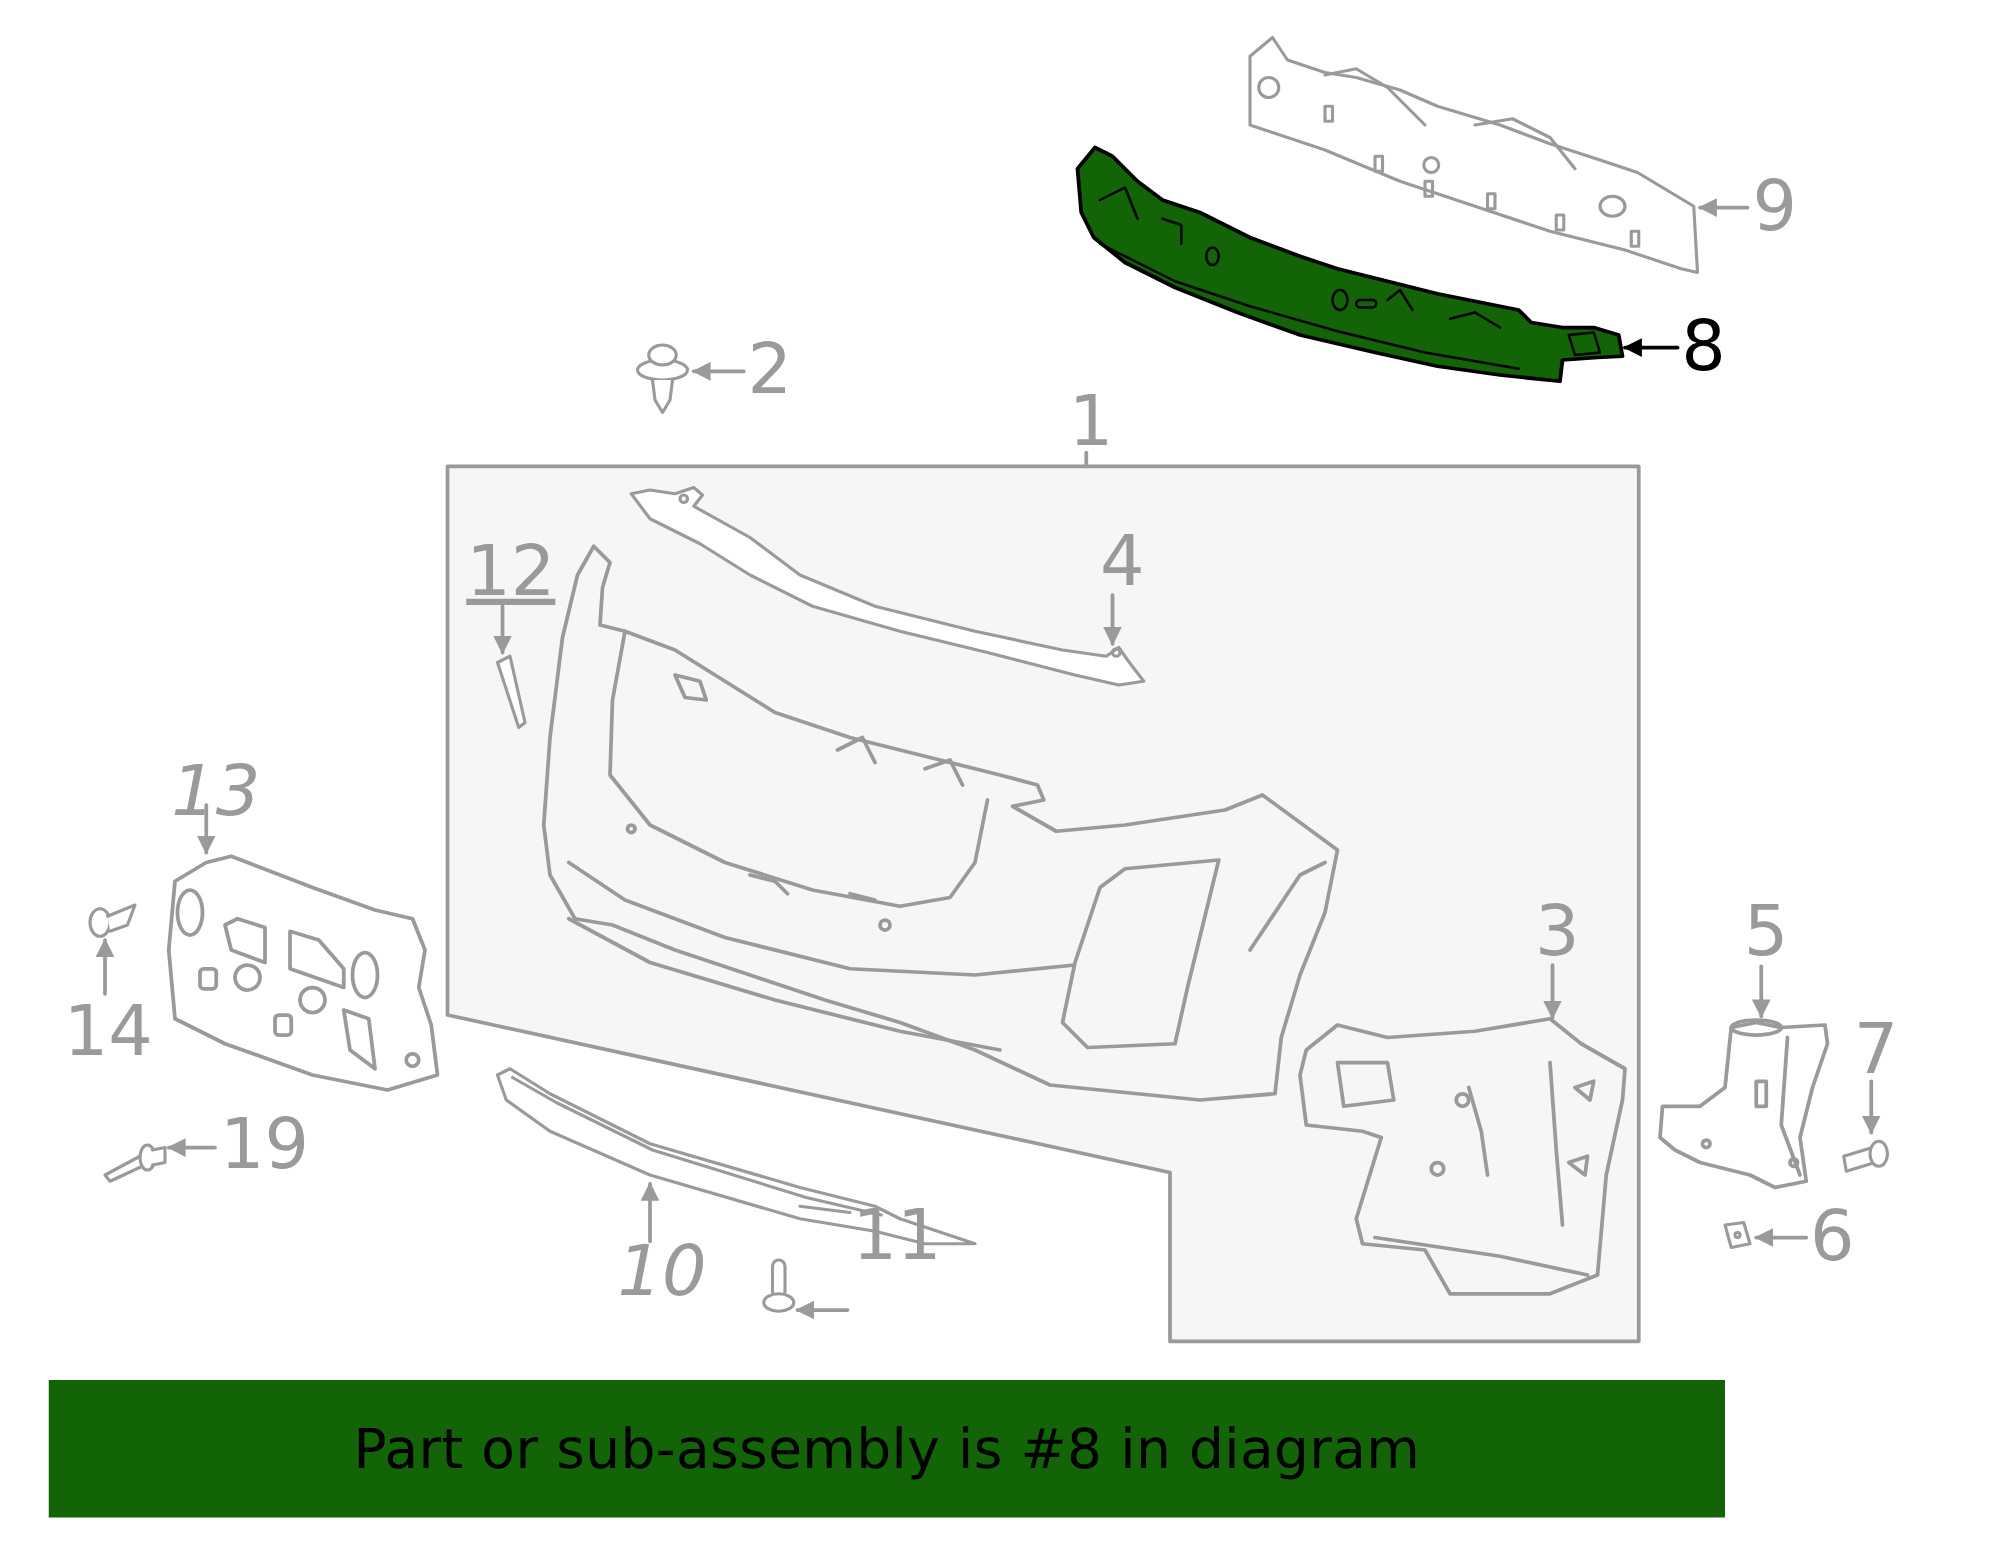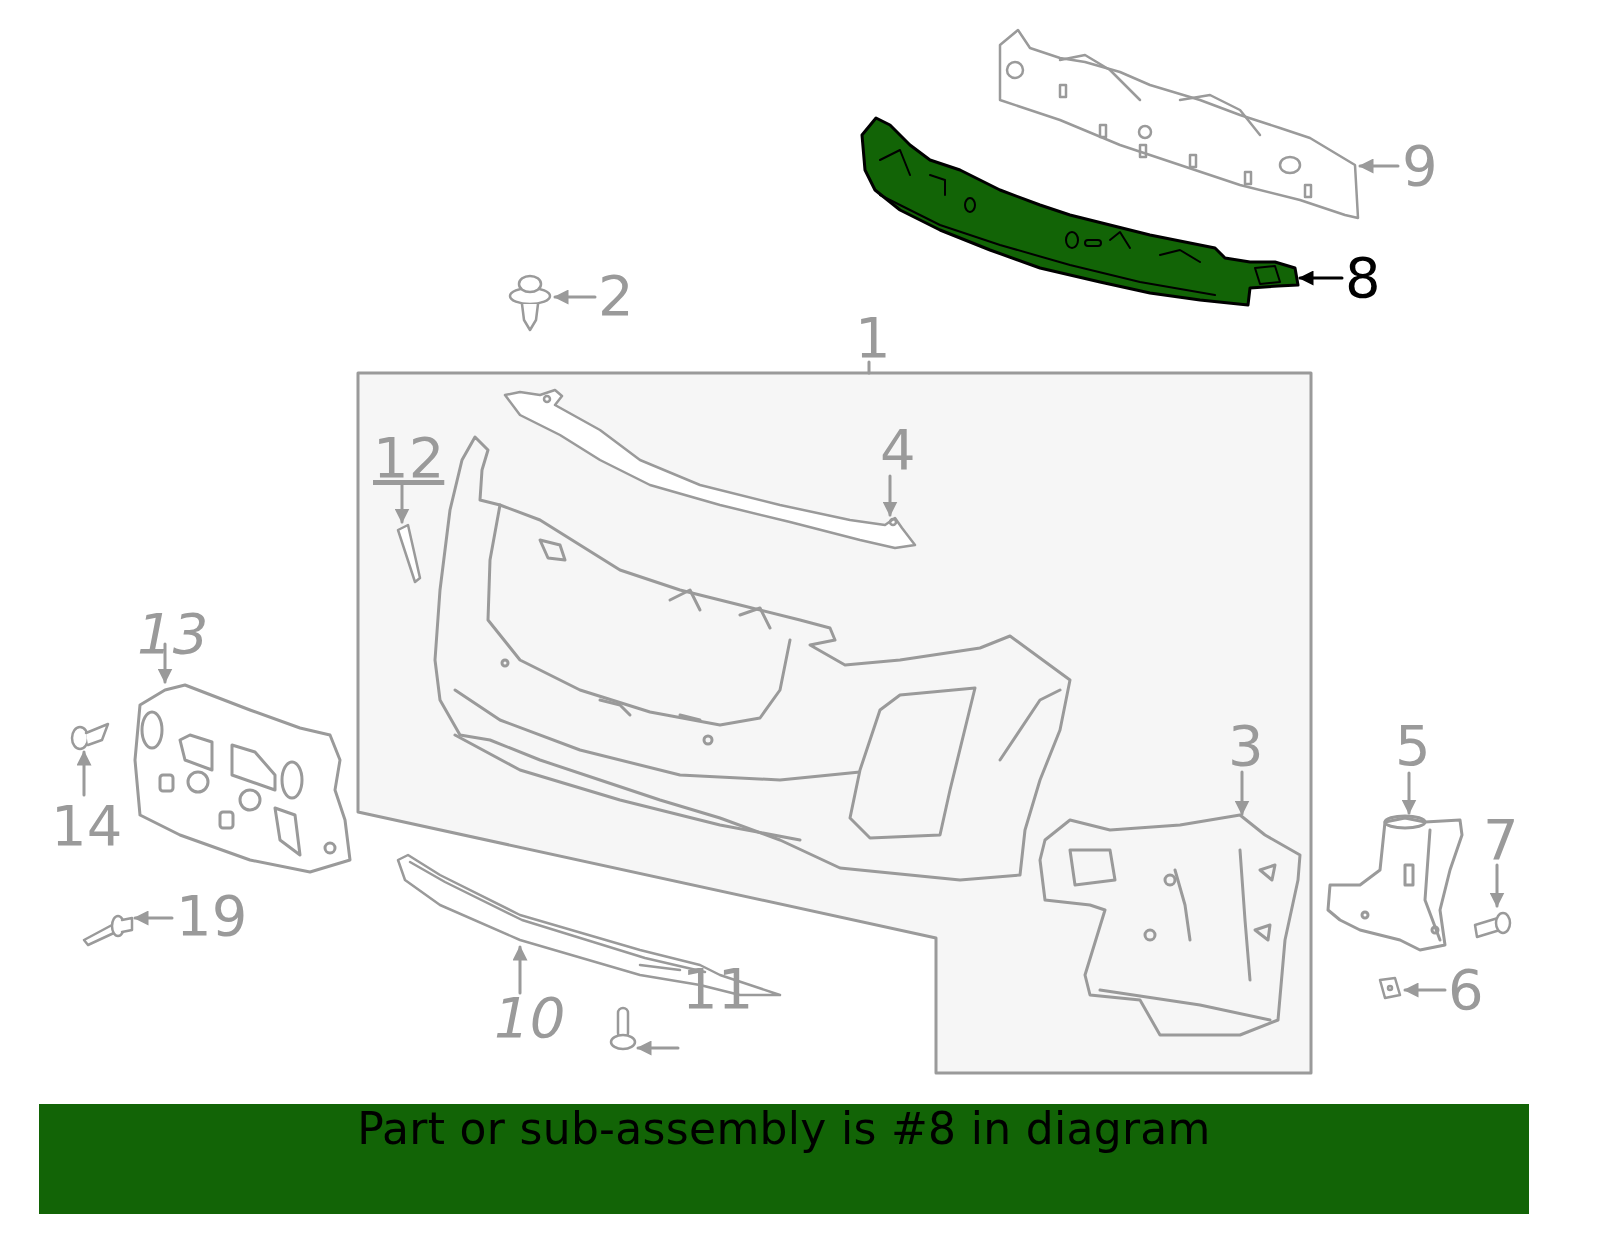--- a/index.html
+++ b/index.html
@@ -2,23 +2,23 @@
 <html><head>
   <meta charset="utf-8">
   <style>
     html, body { margin: 0; padding: 0; background: #ffffff; }
     body { width: 1600px; height: 1249px; position: relative; overflow: hidden;
            font-family: "DejaVu Sans", sans-serif; }
     #diagram { position: absolute; left: 0; top: 0; width: 1600px; height: 1249px; }
     .callout { position: absolute; font-family: "DejaVu Sans", sans-serif; font-size: 56px;
                line-height: 1; color: #9a9a9a; white-space: nowrap; }
     .callout.hl { color: #000000; }
-    .banner { position: absolute; left: 39px; top: 1104px; width: 1490px; height: 110px;
+    .banner { position: absolute; left: 39px; top: 1104px; width: 1341px; height: 110px;
               background: #126406; display: flex; flex-direction: column;
-              align-items: center; }
+              align-items: center; justify-content: center; }
     .banner span { display: block; font-family: "DejaVu Sans", sans-serif; font-size: 44px;
                    line-height: 49px; color: #000000; letter-spacing: 0.3px; }
   </style>
 </head>
 <body>
 
 <svg id="diagram" viewBox="0 0 1600 1249" xmlns="http://www.w3.org/2000/svg" fill="none" stroke="#9a9a9a" stroke-width="3" stroke-linejoin="round" stroke-linecap="round">
   <defs>
     <marker id="arrowG" viewBox="0 0 10 10" refX="9" refY="5" markerWidth="5" markerHeight="5" orient="auto">
       <path d="M0,0 L10,5 L0,10 z" fill="#9a9a9a" stroke="none"></path>

